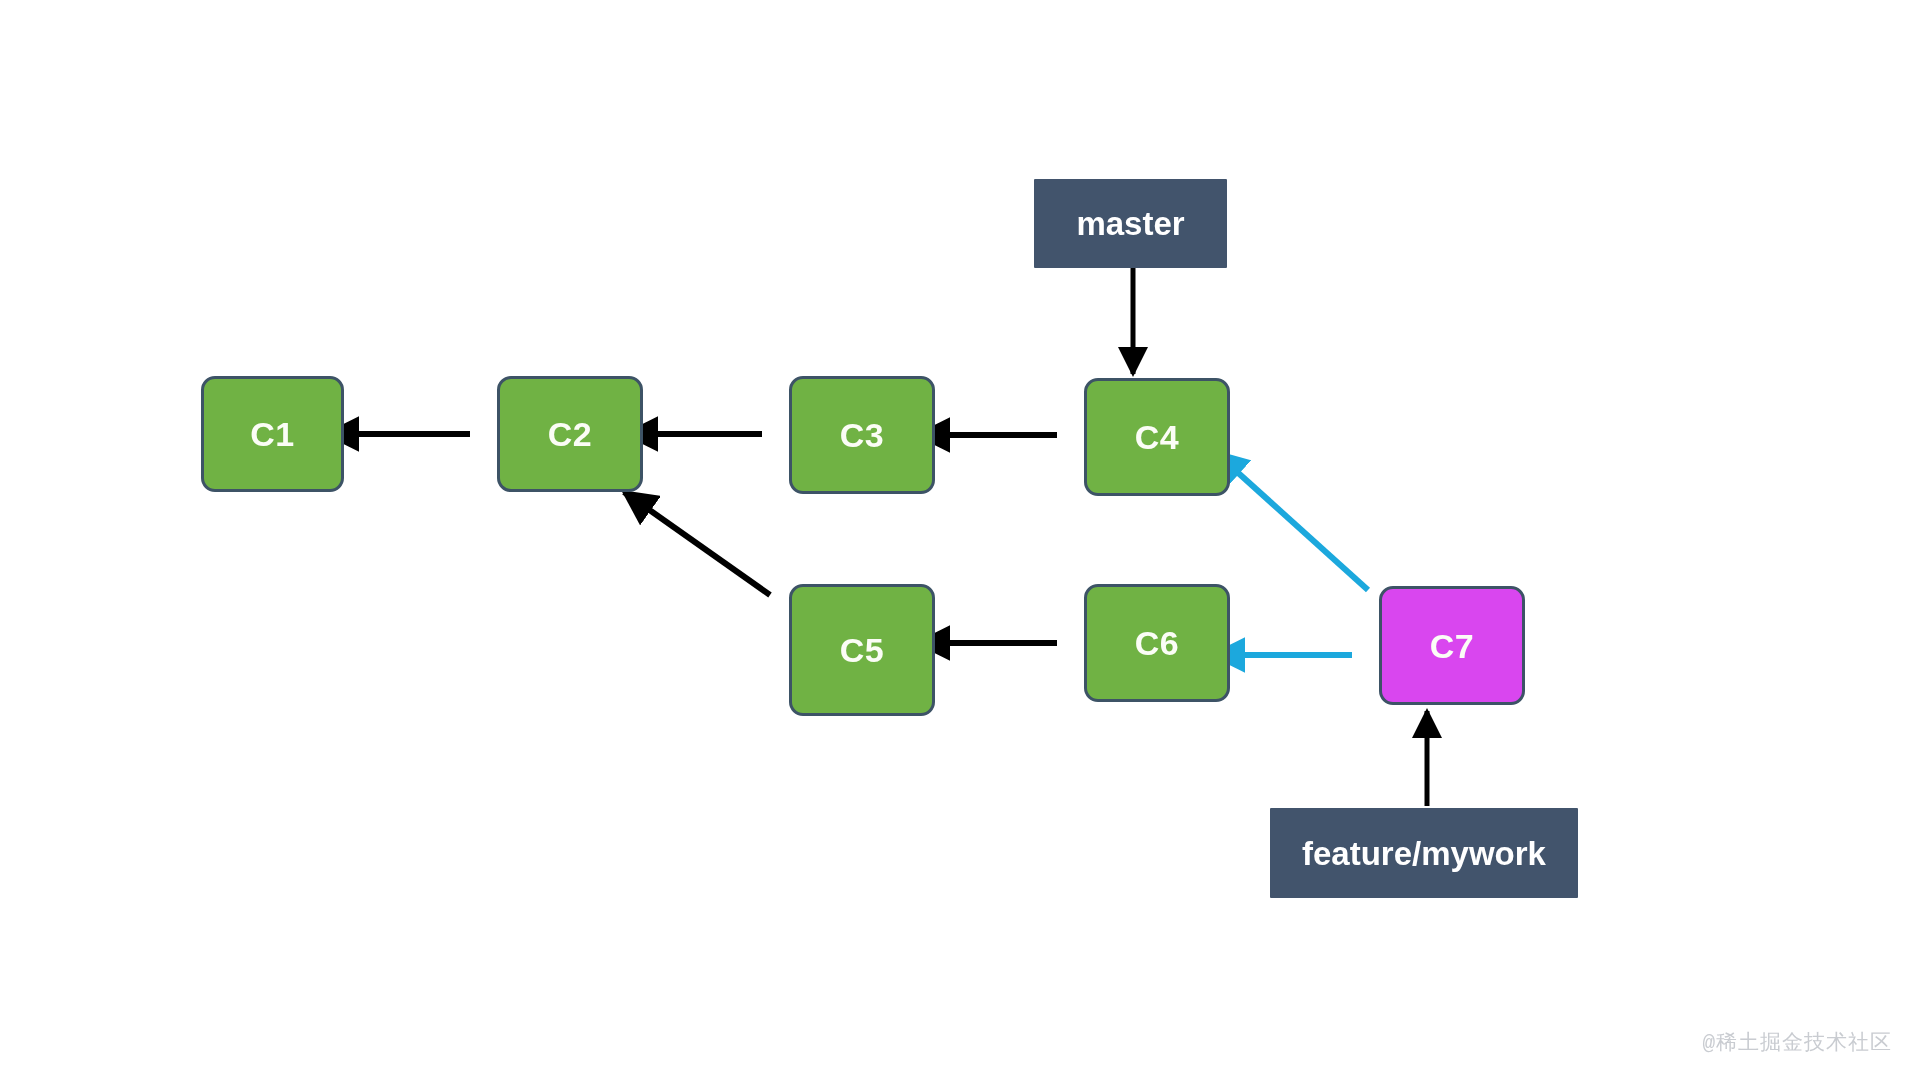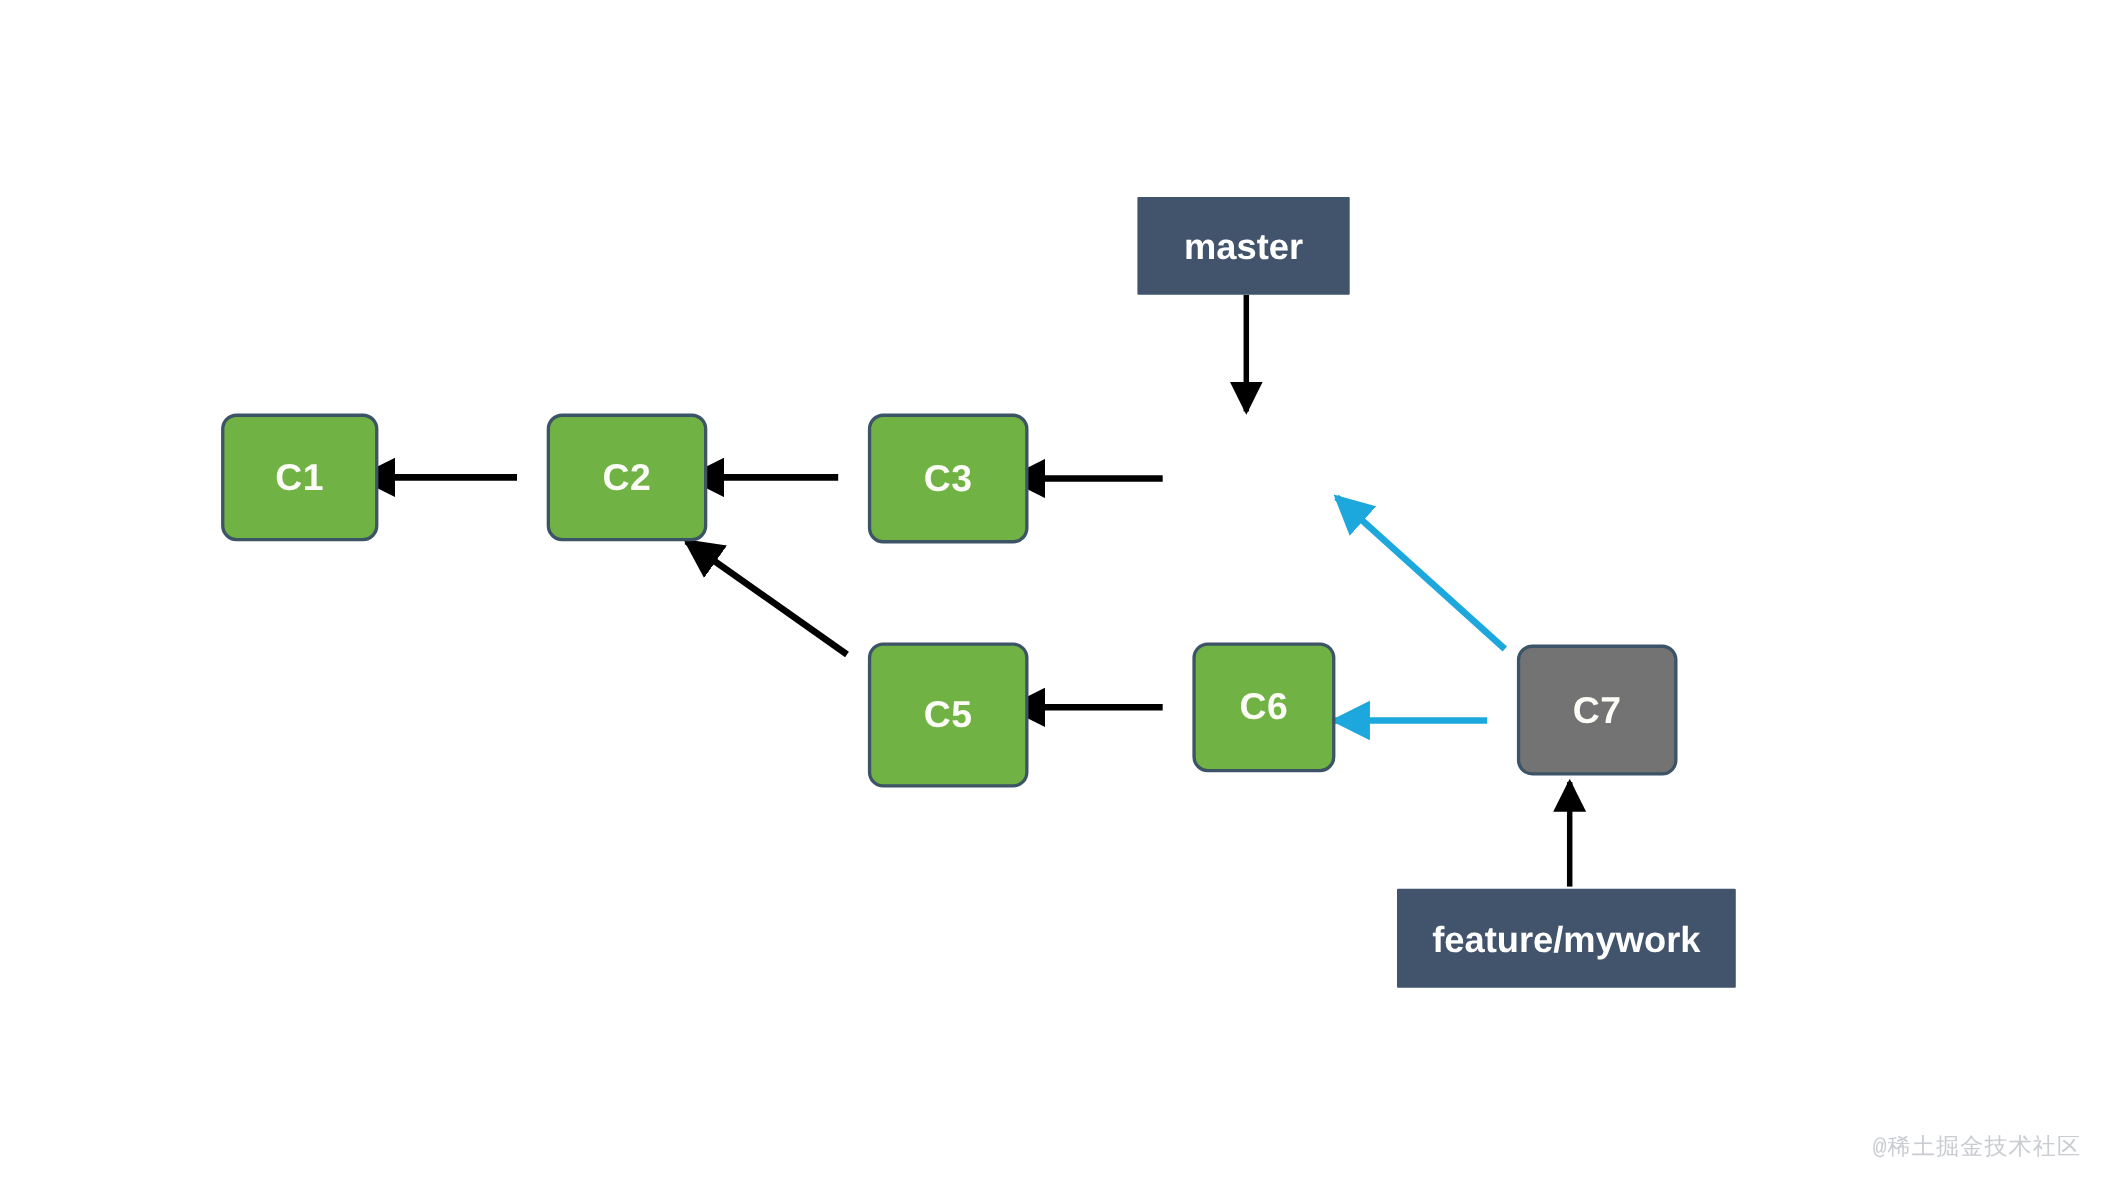--- a/index.html
+++ b/index.html
@@ -48,21 +48,21 @@
     font-size: 34px;
     letter-spacing: 0.5px;
     line-height: 1;
     user-select: none;
     margin-left: 24px;
   }
   .node.commit {
     background: #70b244;
   }
   .node.commit-current {
-    background: #737373;
+    background: #d946ef;
   }
 
   
   .branch-label {
     position: absolute;
     z-index: 2;
     box-sizing: border-box;
     background: #42546c;
     border: none;
     border-radius: 1px;
@@ -130,26 +130,29 @@
   </div>
 
   <div class="node commit" style="left:473px; top:376px; width:146px; height:116px;">
     <span>C2</span>
   </div>
 
   <div class="node commit" style="left:765px; top:376px; width:146px; height:118px;justify-content:center;">
     <span>C3</span>
   </div>
 
+  <div class="node commit" style="left:1060px; top:378px; width:146px; height:118px;">
+    <span>C4</span>
+  </div>
 
   <div class="node commit" style="left:765px; top:584px; width:146px; height:132px;">
     <span>C5</span>
   </div>
 
-  <div class="node commit" style="left:1060px; top:584px; width:130px; height:118px;">
+  <div class="node commit" style="left:1060px; top:584px; width:146px; height:118px;">
     <span>C6</span>
   </div>
 
   <div class="node commit commit-current" style="left:1355px; top:586px; width:146px; height:119px;">
     <span>C7</span>
   </div>
 
   <div class="branch-label" style="left:1034px; top:179px; width:193px; height:89px;">
     <span>master</span>
   </div>

